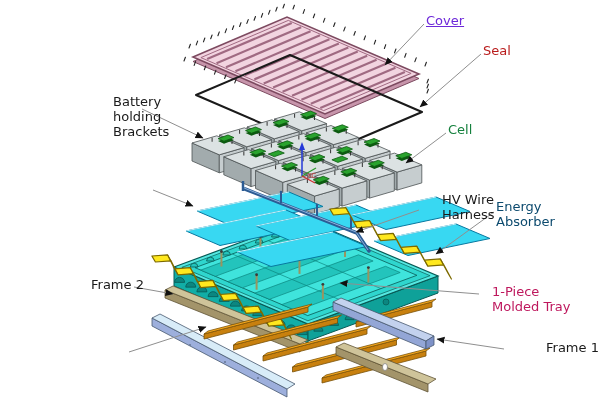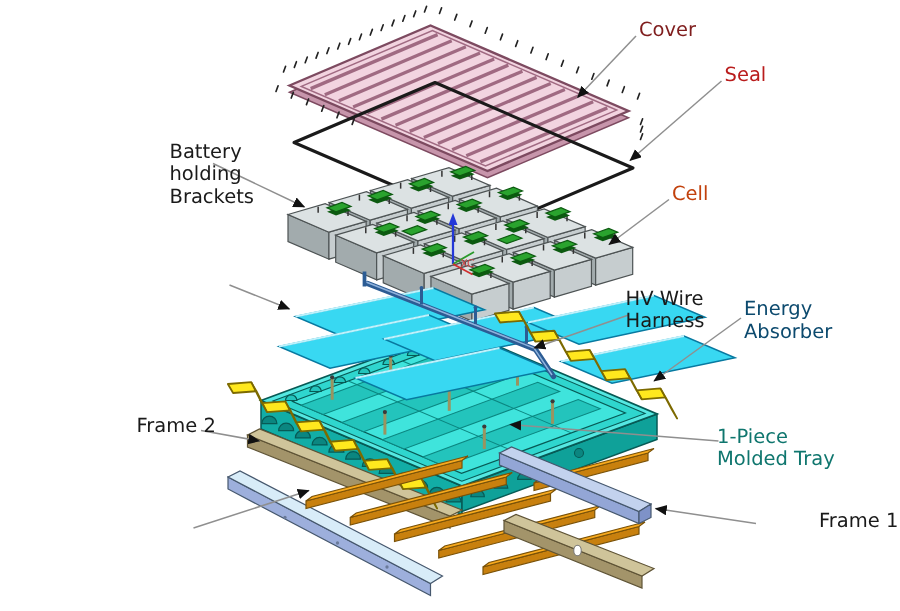--- a/index.html
+++ b/index.html
@@ -338,23 +338,23 @@
         <line x1="153" y1="190" x2="193" y2="206" stroke="#8f8f8f" stroke-width="1" marker-end="url(#arr)"></line>
         <line x1="419" y1="210" x2="356" y2="232" stroke="#8f8f8f" stroke-width="1" marker-end="url(#arr)"></line>
         <line x1="494" y1="212" x2="436" y2="254" stroke="#8f8f8f" stroke-width="1" marker-end="url(#arr)"></line>
         <line x1="134" y1="287" x2="173" y2="294" stroke="#8f8f8f" stroke-width="1" marker-end="url(#arr)"></line>
         <line x1="479" y1="294" x2="340" y2="283" stroke="#8f8f8f" stroke-width="1" marker-end="url(#arr)"></line>
         <line x1="129" y1="352" x2="206" y2="327" stroke="#8f8f8f" stroke-width="1" marker-end="url(#arr)"></line>
         <line x1="504" y1="349" x2="437" y2="339" stroke="#8f8f8f" stroke-width="1" marker-end="url(#arr)"></line>
       </g>
   </svg>
 
-  <div class="lbl" style="left: 426px; top: 13px; color: #7f1d1d;">Cover</div>
+  <div class="lbl" style="left: 426px; top: 13px; color: #6d28d9; text-decoration: underline;">Cover</div>
   <div class="lbl" style="left: 483px; top: 43px; color: #b91c1c;">Seal</div>
   <div class="lbl" style="left: 113px; top: 94px; width: 72px; color: rgb(26, 26, 26);">Battery holding Brackets</div>
-  <div class="lbl" style="left: 448px; top: 122px; color: #c2410c; text-align: right;">Cell</div>
-  <div class="lbl" style="left: 417px; top: 192px; width: 70px; color: rgb(26, 26, 26);">HV Wire Harness</div>
+  <div class="lbl" style="left: 448px; top: 122px; color: #15803d; text-align: right;">Cell</div>
+  <div class="lbl" style="left: 442px; top: 192px; width: 70px; color: rgb(26, 26, 26);">HV Wire Harness</div>
   <div class="lbl" style="left: 496px; top: 199px; width: 80px; color: #0c4a6e;">Energy Absorber</div>
   <div class="lbl" style="left: 91px; top: 277px; color: rgb(26, 26, 26);">Frame 2</div>
-  <div class="lbl" style="left: 478px; top: 284px; width: 88px; color: #0f766e;">1-Piece Molded Tray</div>
+  <div class="lbl" style="left: 492px; top: 284px; width: 88px; color: #be185d;">1-Piece Molded Tray</div>
   <div class="lbl" style="left: 506px; top: 340px; color: rgb(26, 26, 26); margin-left: 40px;">Frame 1</div>
   <div class="axis-lbl" style="left:307px;top:172px">XC</div>
 </div>
 
 </body></html>

